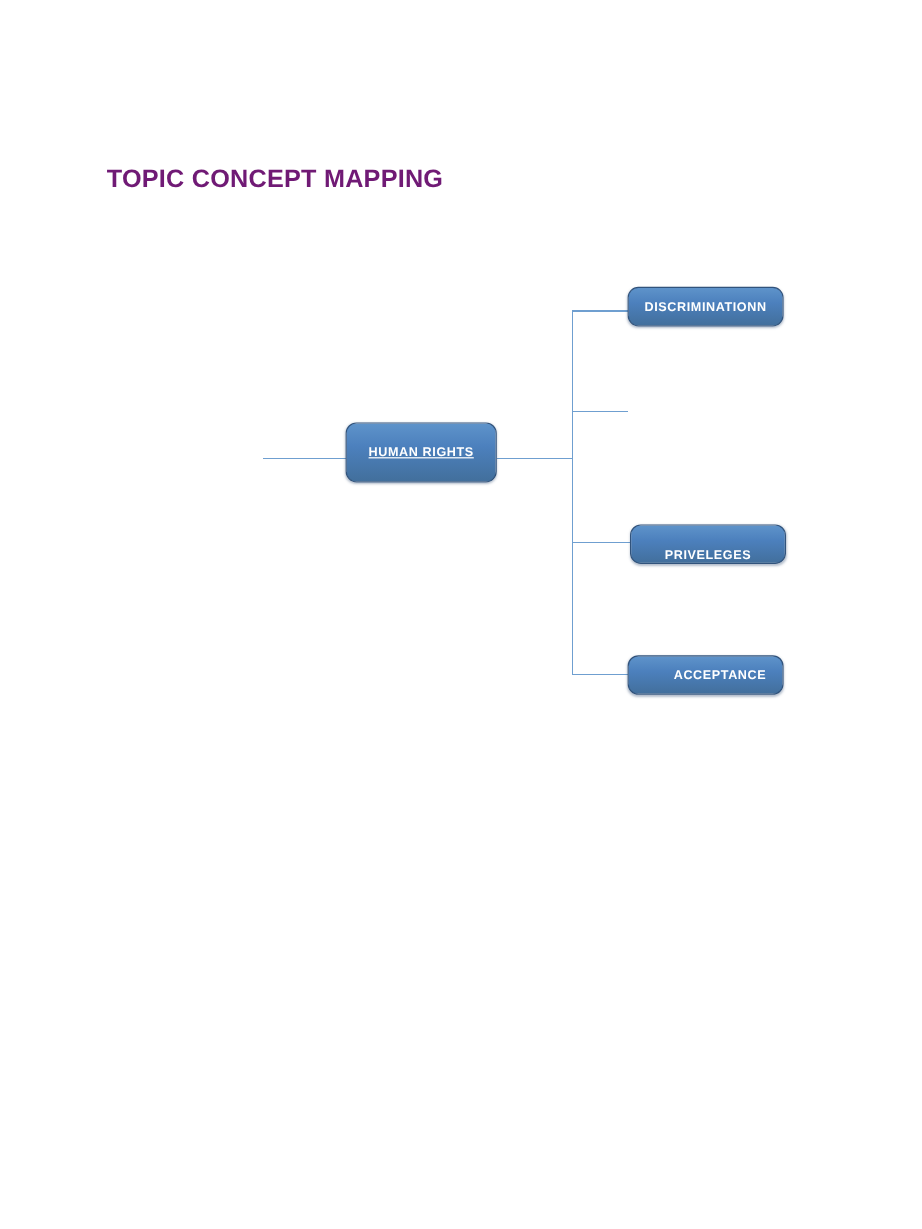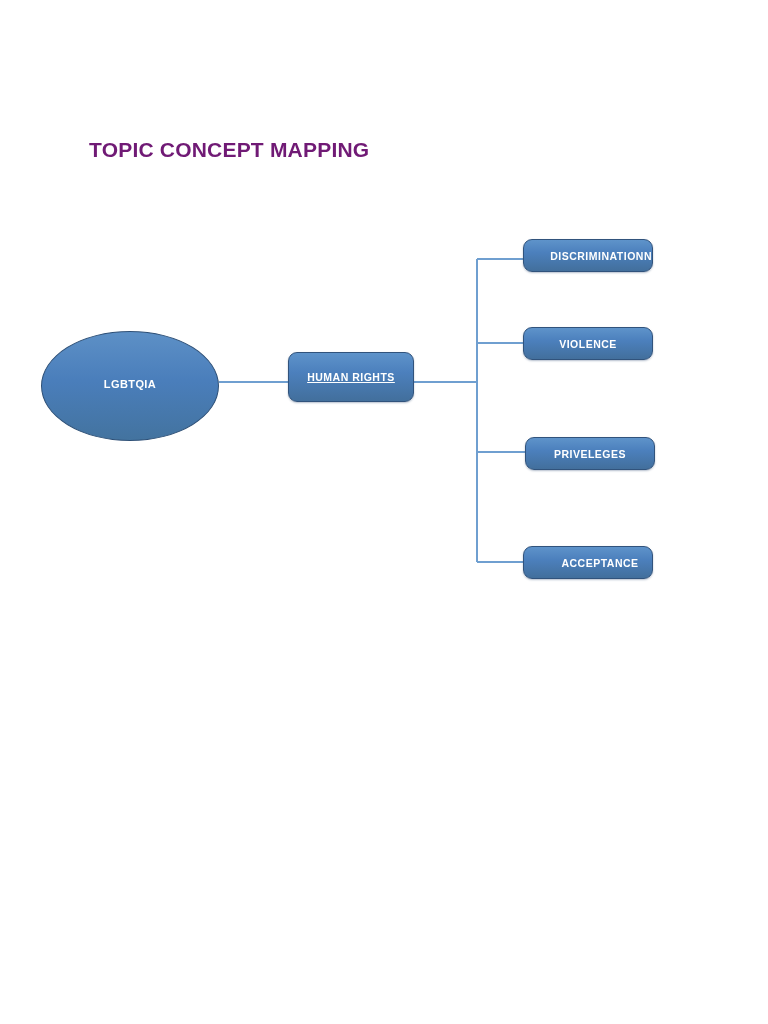--- a/index.html
+++ b/index.html
@@ -90,35 +90,35 @@
     width: 126px;
     height: 50px;
     text-decoration: underline;
   }
 
   .node-discrimination {
     left: 523px;
     top: 239px;
     width: 130px;
     height: 33px;
-    justify-content: flex-end;
   }
 
   .node-violence {
     left: 523px;
     top: 327px;
     width: 130px;
     height: 33px;
   }
 
   .node-priveleges {
     left: 525px;
     top: 437px;
     width: 130px;
     height: 33px;
+    align-items: flex-end;
   }
 
   .node-acceptance {
     left: 523px;
     top: 546px;
     width: 130px;
     height: 33px;
     padding-left: 24px;
   }
 </style>
@@ -134,35 +134,29 @@
       <line x1="219" y1="382" x2="288" y2="382"></line>
       <line x1="414" y1="382" x2="477" y2="382"></line>
       <line x1="477" y1="259" x2="477" y2="562"></line>
       <line x1="477" y1="259" x2="523" y2="259"></line>
       <line x1="477" y1="343" x2="523" y2="343"></line>
       <line x1="477" y1="452" x2="525" y2="452"></line>
       <line x1="477" y1="562" x2="523" y2="562"></line>
     </g>
   </svg>
 
-  <div class="node node-ellipse">
-    <span>LGBTQIA</span>
-  </div>
 
   <div class="node node-box node-human-rights">
     <span>HUMAN RIGHTS</span>
   </div>
 
   <div class="node node-box node-discrimination">
     <span>DISCRIMINATIONN</span>
   </div>
 
-  <div class="node node-box node-violence">
-    <span>VIOLENCE</span>
-  </div>
 
   <div class="node node-box node-priveleges">
     <span>PRIVELEGES</span>
   </div>
 
   <div class="node node-box node-acceptance">
     <span>ACCEPTANCE</span>
   </div>
 
 </div>

